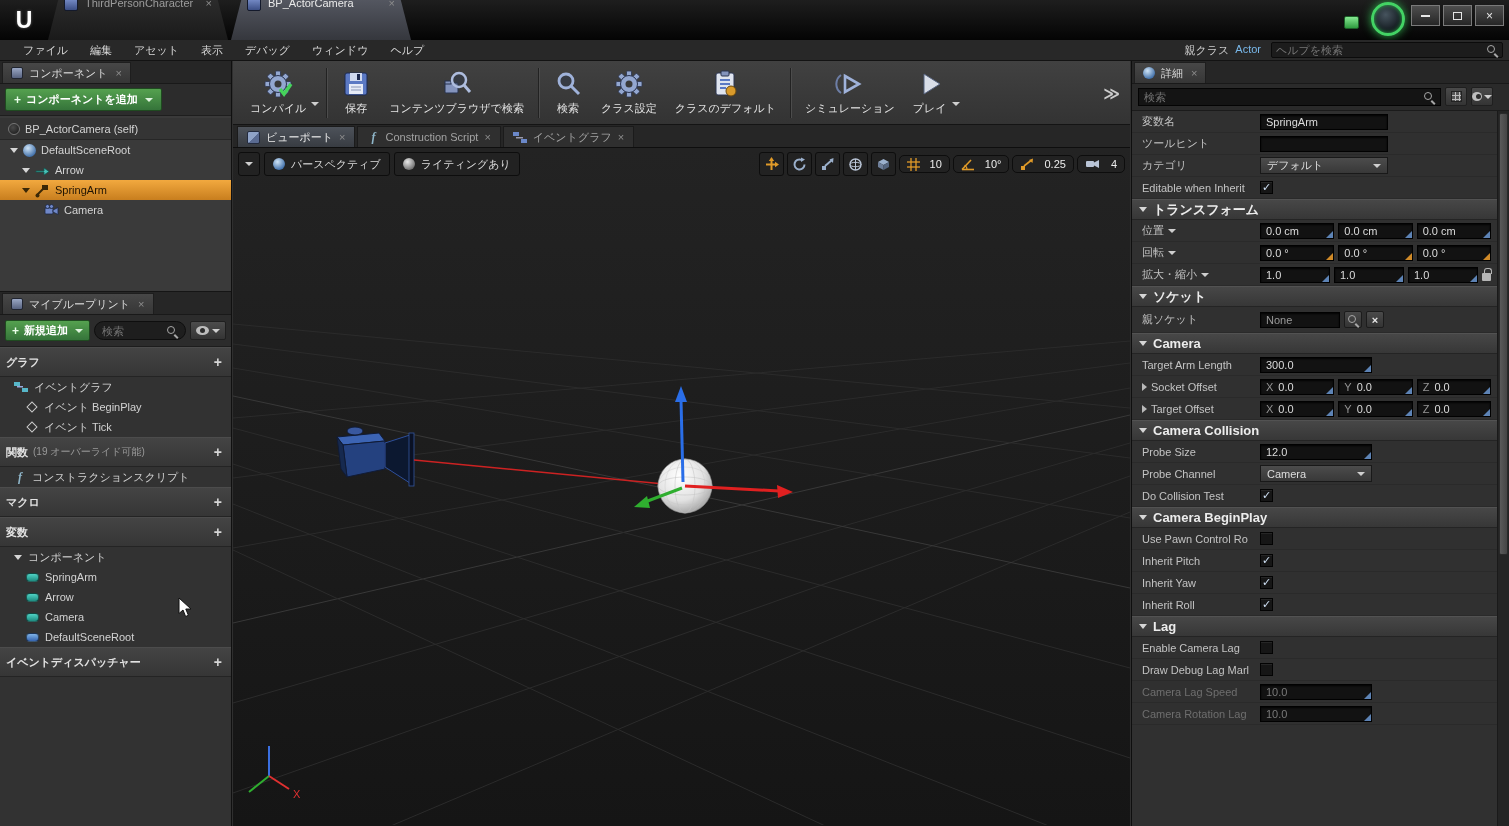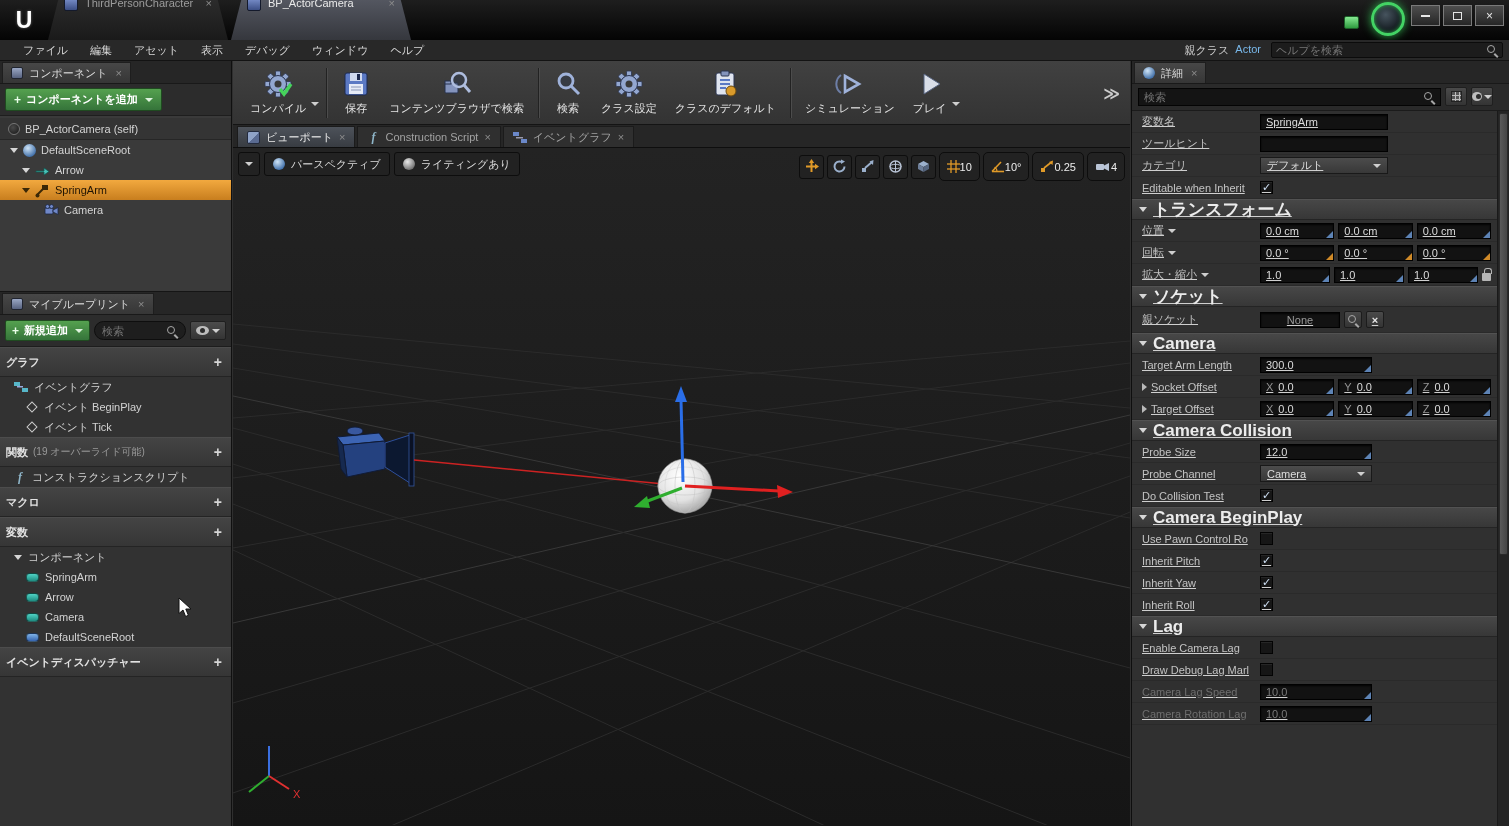--- a/index.html
+++ b/index.html
@@ -99,49 +99,49 @@
 .doc-tab.active{background:linear-gradient(#4d525a,#383c42);color:#ebebeb;}
 .vp-ic{width:13px;height:13px;flex:none;background:linear-gradient(135deg,#8fa3c8 50%,#5a6b92 50%);border:1px solid #232b3e;border-radius:2px;}
 .node-ic{width:14px;height:11px;flex:none;background:
  linear-gradient(#6b88c9,#6b88c9) 0 0/6px 4px no-repeat,
  linear-gradient(#6b88c9,#6b88c9) 8px 7px/6px 4px no-repeat,
  linear-gradient(#99a,#99a) 3px 5px/7px 1.5px no-repeat;}
 
 
 .viewport{position:relative;flex:1;background:linear-gradient(#232323,#151515);overflow:hidden;}
 .vp-svg{position:absolute;inset:0;}
-.vp-toolbar{position:absolute;top:4px;left:5px;right:5px;display:flex;align-items:flex-start;gap:4px;z-index:5;}
+.vp-toolbar{position:absolute;top:4px;left:5px;right:5px;display:flex;align-items:flex-end;gap:4px;z-index:5;}
 .vp-btn{height:24px;display:flex;align-items:center;gap:6px;padding:0 8px;background:rgba(34,34,34,.93);border:1px solid #0d0d0d;border-radius:3px;color:#dcdcdc;}
 .vp-right{margin-left:auto;display:flex;gap:3px;align-items:center;}
 .vp-tool{width:25px;height:24px;background:rgba(34,34,34,.93);border:1px solid #0d0d0d;border-radius:3px;display:flex;align-items:center;justify-content:center;}
-.vp-group{display:flex;align-items:center;gap:0;padding:0 7px;height:29px;background:rgba(34,34,34,.93);border:1px solid #0d0d0d;border-radius:5px;color:#ececec;}
+.vp-group{display:flex;align-items:center;gap:10px;padding:0 7px;height:18px;background:rgba(34,34,34,.93);border:1px solid #0d0d0d;border-radius:5px;color:#ececec;}
 .mouse-cursor{position:absolute;left:178px;top:597px;z-index:50;pointer-events:none;}
 
 
 .right{position:absolute;top:61px;left:1131px;right:0;bottom:0;background:#303030;border-left:1px solid #0e0e0e;display:flex;flex-direction:column;}
 .details-search{display:flex;align-items:center;gap:4px;padding:3px 16px 4px 6px;background:#2a2a2a;border-bottom:1px solid #1b1b1b;flex:none;}
 .ds-input{flex:1;height:18px;background:#141414;border:1px solid #040404;display:flex;align-items:center;padding:0 5px;min-width:0;}
 .ds-input input{flex:1;min-width:0;background:transparent;border:0;outline:0;color:#8f8f8f;font-size:11px;font-family:inherit;}
 .ds-btn{width:22px;height:19px;background:linear-gradient(#4a4a4a,#343434);border:1px solid #1f1f1f;display:flex;align-items:center;justify-content:center;border-radius:2px;}
 .grid-ic{width:11px;height:11px;background:
  linear-gradient(#bbb,#bbb) 0 3px/11px 1px no-repeat,
  linear-gradient(#bbb,#bbb) 0 7px/11px 1px no-repeat,
  linear-gradient(#bbb,#bbb) 3px 0/1px 11px no-repeat,
  linear-gradient(#bbb,#bbb) 7px 0/1px 11px no-repeat,
  #555;border:1px solid #222;}
 .details-body{flex:1;position:relative;overflow:hidden;}
-.details-scroll{position:absolute;inset:0 12px 0 0;text-decoration:underline;}
+.details-scroll{position:absolute;inset:0 12px 0 0;}
 .scrollbar{position:absolute;right:0;top:0;bottom:0;width:12px;background:#242424;border-left:1px solid #1a1a1a;}
 .scroll-thumb{position:absolute;left:1px;top:2px;width:9px;height:442px;background:linear-gradient(90deg,#5a5a5a,#454545);border:1px solid #2a2a2a;border-radius:2px;}
 .drow{display:flex;align-items:center;min-height:22px;padding:1px 6px 1px 10px;border-bottom:1px solid #2a2a2a;}
 .drow .lbl{width:118px;flex:none;color:#c3c3c3;display:flex;align-items:center;gap:4px;}
 .drow .val{flex:1;display:flex;gap:4px;align-items:center;min-width:0;}
 .drow.disabled .lbl{color:#6e6e6e;}
 .drow.disabled .nfield{color:#7a7a7a;}
-.sec{height:21px;background:linear-gradient(#474747,#373737);border-top:1px solid #525252;border-bottom:1px solid #242424;display:flex;align-items:center;gap:6px;padding:0 7px;color:#ececec;font-weight:bold;font-size:17px;}
+.sec{height:21px;background:linear-gradient(#474747,#373737);border-top:1px solid #525252;border-bottom:1px solid #242424;display:flex;align-items:center;gap:6px;padding:0 7px;color:#ececec;font-weight:bold;font-size:13px;}
 .nfield{background:#121212;border:1px solid #010101;box-shadow:inset 0 1px 2px rgba(0,0,0,.85);color:#dcdcdc;padding:0 5px;position:relative;height:16px;line-height:15px;overflow:hidden;white-space:nowrap;}
 .nfield::after{content:"";position:absolute;right:0;bottom:0;border-left:7px solid transparent;border-bottom:7px solid #5d83b5;}
 .nfield.orange::after{border-bottom-color:#d08a28;}
 .nfield.plain::after{display:none;}
 .nfield.grow{flex:1;}
 .tfield{background:#121212;border:1px solid #010101;box-shadow:inset 0 1px 2px rgba(0,0,0,.85);height:16px;display:flex;align-items:center;padding:0 5px;}
 .tfield input{flex:1;min-width:0;background:transparent;border:0;outline:0;color:#dcdcdc;font-size:11px;font-family:inherit;}
 .dropdown{background:linear-gradient(#4c4c4c,#383838);border:1px solid #191919;color:#dedede;height:17px;padding:0 6px;display:flex;justify-content:space-between;align-items:center;gap:8px;}
 .xyz{flex:1;display:flex;align-items:center;background:#121212;border:1px solid #010101;box-shadow:inset 0 1px 2px rgba(0,0,0,.85);height:16px;position:relative;padding:0 5px;gap:5px;min-width:0;}
 .xyz::after{content:"";position:absolute;right:0;bottom:0;border-left:7px solid transparent;border-bottom:7px solid #5d83b5;}
@@ -697,21 +697,21 @@
             <span class="nfield grow">1.0</span>
             <span class="nfield grow">1.0</span>
             <span class="lock"></span>
           </span>
         </div>
 
         <div class="sec">
           <span class="tri-exp"></span>
           <span>ソケット</span>
         </div>
-        <div class="drow" style="min-height:26px;text-align:center;">
+        <div class="drow" style="min-height:26px;">
           <span class="lbl">親ソケット</span>
           <span class="val">
             <span class="nfield plain" style="width:80px;color:#9a9a9a;">None</span>
             <span class="sq-btn">
                 <span class="mag"></span>
               </span>
             <span class="sq-btn">×</span>
           </span>
         </div>
 

